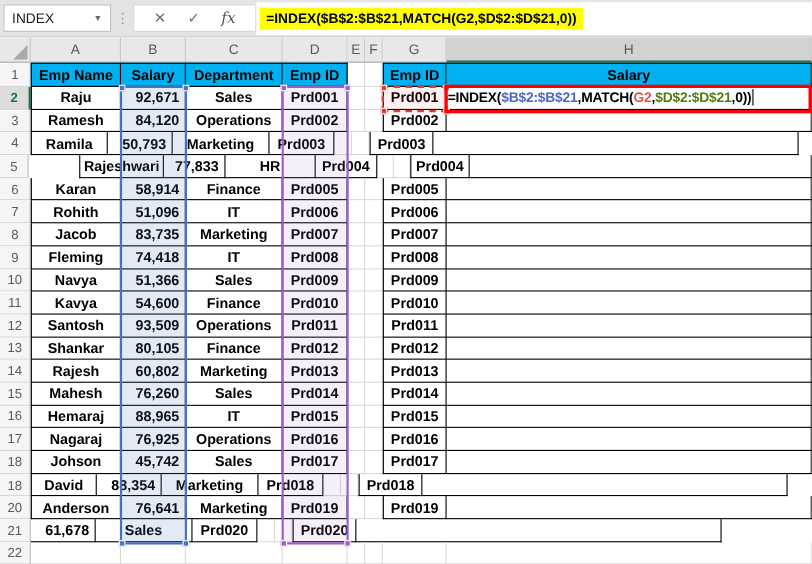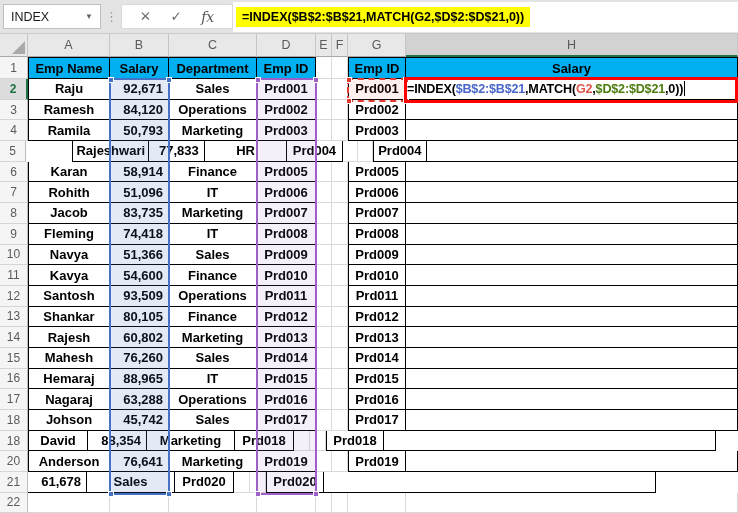--- a/index.html
+++ b/index.html
@@ -120,21 +120,21 @@
         <div class="cell tcell num" style="width: 59px;">84,120</div>
         <div class="cell tcell" style="width: 88px;">Operations</div>
         <div class="cell tcell" style="width: 59px;">Prd002</div>
         <div class="cell gcell" style="width: 16px;"></div>
         <div class="cell gcell" style="width: 16px;"></div>
         <div class="cell tcell first" style="width: 58px;">Prd002</div>
         <div class="cell tcell" style="width: 332px;"></div>
       </div>
       <div class="grow" style="height: 20.7px;">
         <div class="gut" style="width: 28px;">4</div>
-        <div class="cell tcell first" style="width: 82px;">Ramila</div>
+        <div class="cell tcell first" style="width: 70px;">Ramila</div>
         <div class="cell tcell num" style="width: 59px;">50,793</div>
         <div class="cell tcell" style="width: 88px;">Marketing</div>
         <div class="cell tcell" style="width: 59px;">Prd003</div>
         <div class="cell gcell" style="width: 16px;"></div>
         <div class="cell gcell" style="width: 16px;"></div>
         <div class="cell tcell first" style="width: 58px;">Prd003</div>
         <div class="cell tcell" style="width: 332px;"></div>
       </div>
       <div class="grow" style="height: 20.7px;">
         <div class="gut" style="width: 28px;">5</div>
@@ -264,21 +264,21 @@
         <div class="cell tcell" style="width: 88px;">IT</div>
         <div class="cell tcell" style="width: 59px;">Prd015</div>
         <div class="cell gcell" style="width: 16px;"></div>
         <div class="cell gcell" style="width: 16px;"></div>
         <div class="cell tcell first" style="width: 58px;">Prd015</div>
         <div class="cell tcell" style="width: 332px;"></div>
       </div>
       <div class="grow" style="height: 20.7px;">
         <div class="gut" style="width: 28px;">17</div>
         <div class="cell tcell first" style="width: 82px;">Nagaraj</div>
-        <div class="cell tcell num" style="width: 59px;">63,288</div>
+        <div class="cell tcell num" style="width: 59px;">76,925</div>
         <div class="cell tcell" style="width: 88px;">Operations</div>
         <div class="cell tcell" style="width: 59px;">Prd016</div>
         <div class="cell gcell" style="width: 16px;"></div>
         <div class="cell gcell" style="width: 16px;"></div>
         <div class="cell tcell first" style="width: 58px;">Prd016</div>
         <div class="cell tcell" style="width: 332px;"></div>
       </div>
       <div class="grow" style="height: 20.7px;">
         <div class="gut" style="width: 28px;">18</div>
         <div class="cell tcell first" style="width: 82px;">Johson</div>

